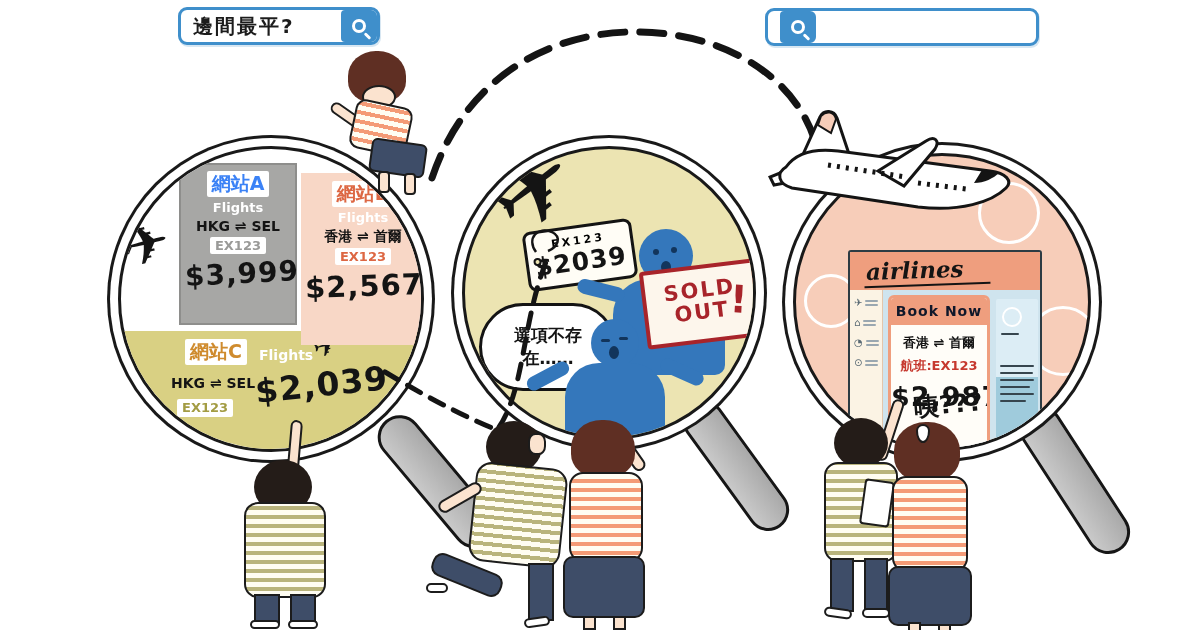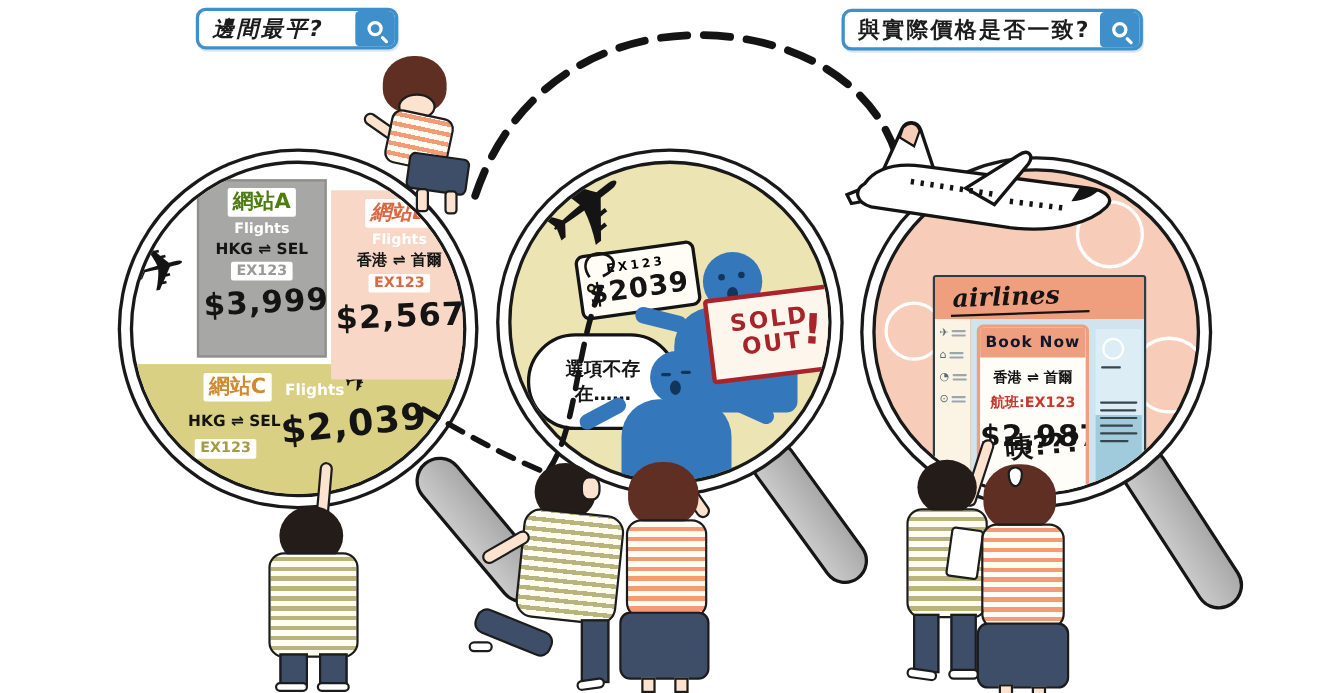--- a/index.html
+++ b/index.html
@@ -67,50 +67,49 @@
 
   .deco{position:absolute;left:0;top:0;z-index:3;pointer-events:none;}
   .overlay6{z-index:6;}
   .exclaim{font-weight:800;color:#141414;white-space:nowrap;}
 </style>
 </head>
 <body>
 
 <div id="canvas">
 
-  <div class="searchbar" style="left:178px;top:7px;width:184px;font-style:italic;">
+  <div class="searchbar" style="left:178px;top:7px;width:202px;">
     <span class="q">邊間最平?</span>
     <button class="sbtn">
         <span class="sicon"></span>
       </button>
   </div>
   <div class="searchbar" style="left:765px;top:8px;width:274px;">
-    <span class="q">與實際價格是否一致?</span>
     <button class="sbtn">
         <span class="sicon"></span>
       </button>
   </div>
 
   <div class="handle" style="left:370px;top:418px;width:44px;height:160px;transform:rotate(-40deg);"></div>
   <div class="handle" style="left:676px;top:402px;width:42px;height:152px;transform:rotate(-36deg);"></div>
   <div class="handle" style="left:1012px;top:408px;width:44px;height:168px;transform:rotate(-33deg);"></div>
 
   <div class="lens" style="left:118px;top:146px;width:306px;height:306px;background:#ffffff;">
 
     <div class="abs" style="left:58px;top:14px;width:118px;height:162px;background:#a7a7a5;border:2px solid #8e8e8c;padding:6px 4px;text-align:center;">
-      <span class="chip" style="color:#4d7c0f;font-size:19px;">網站A</span><br>
+      <span class="chip" style="color:#3b82f6;font-size:19px;">網站A</span><br>
       <span class="flights" style="font-size:13px;">Flights</span><br>
       <span class="route" style="font-size:14px;">HKG ⇌ SEL</span><br>
       <span class="chip" style="color:#9a9a98;font-size:13px;margin-top:2px;">EX123</span><br>
       <span class="price" style="font-size:28px;display:inline-block;transform:rotate(-3deg);margin-top:3px;">$3,999</span>
     </div>
     <span class="abs planeglyph" style="left:0px;top:66px;font-size:58px;transform:rotate(-14deg);">✈</span>
 
     <div class="abs" style="left:180px;top:24px;width:124px;height:172px;background:#f8d7c6;padding:8px 4px;text-align:center;z-index:2;">
-      <span class="chip" style="color:#dd6743;font-size:19px;font-style:italic;">網站B</span><br>
+      <span class="chip" style="color:#dd6743;font-size:19px;">網站B</span><br>
       <span class="flights" style="font-size:13px;">Flights</span><br>
       <span class="route" style="font-size:14px;">香港 ⇌ 首爾</span><br>
       <span class="chip" style="color:#dd6743;font-size:13px;margin-top:2px;">EX123</span><br>
       <span class="price" style="font-size:29px;display:inline-block;transform:rotate(-2deg);margin-top:4px;">$2,567</span>
     </div>
 
     <div class="abs" style="left:0px;top:182px;width:306px;height:124px;background:#d9d083;">
       <span class="chip abs" style="left:64px;top:8px;color:#cf8b2e;font-size:19px;text-align:right;">網站C</span>
       <span class="flights abs" style="left:138px;top:16px;font-size:14px;">Flights</span>
       <span class="abs planeglyph" style="left:192px;top:0px;font-size:30px;transform:rotate(-16deg);">✈</span>

